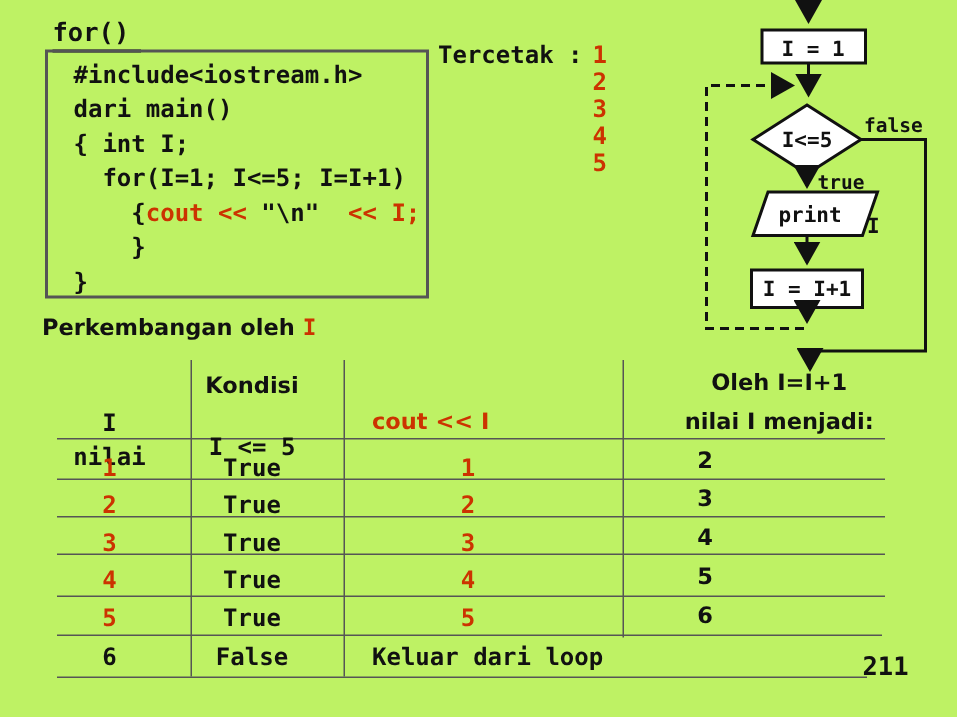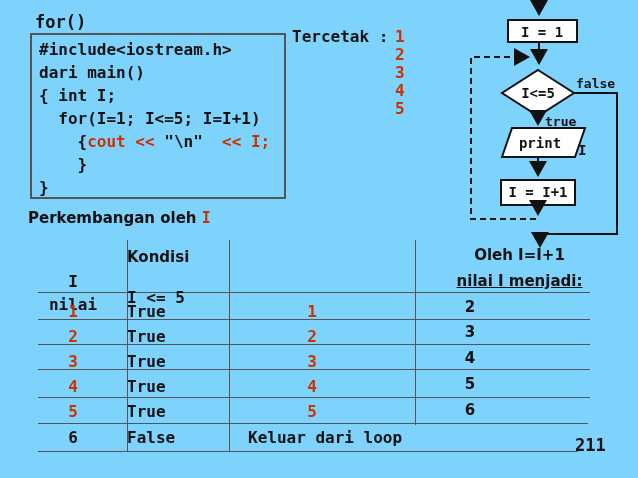--- a/index.html
+++ b/index.html
@@ -1,29 +1,29 @@
 <!DOCTYPE html>
 <html><head>
 <meta charset="utf-8">
 <style>
   html,body{margin:0;padding:0;background:#fff;}
-  .slide{position:relative;width:638px;height:478px;background:#7dd3fc;overflow:hidden;
+  .slide{position:relative;width:638px;height:478px;background:#bef264;overflow:hidden;
          font-family:"DejaVu Sans","Liberation Sans",sans-serif;color:#111;}
   .mono{font-family:"DejaVu Sans Mono","Liberation Mono",monospace;font-weight:bold;}
   .comic{font-family:"DejaVu Sans","Liberation Sans",sans-serif;font-weight:bold;}
   .red{color:#cc3300;}
   .abs{position:absolute;}
 
   
   .for-title{left:35px;top:12px;font-size:17px;border-bottom:2px solid #111;padding:0 8px 1px 0;}
 
   
   .code-box{left:30px;top:33px;width:256px;height:166px;border:2px solid #555;box-sizing:border-box;
             padding-top:3px;}
-  .code-line{height:23px;line-height:23px;font-size:16px;white-space:pre;padding-left:7px;
+  .code-line{height:23px;line-height:23px;font-size:16px;white-space:pre;padding-left:17px;
              font-family:"DejaVu Sans Mono","Liberation Mono",monospace;font-weight:bold;}
 
   
   .out-label{left:292px;top:28px;font-size:16px;line-height:18px;white-space:pre;}
   .out-values{left:395px;top:28px;font-size:16px;line-height:18px;text-align:left;}
   .out-values div{height:18px;}
 
   
   .flow{left:460px;top:0;}
 
@@ -33,21 +33,21 @@
 
   
   .tbl{left:38px;top:240px;width:552px;height:214px;}
   .hline{position:absolute;height:1px;background:#555;left:0;}
   .vline{position:absolute;width:1px;background:#555;}
   .hc{position:absolute;height:20px;line-height:20px;}
   .tc{position:absolute;height:18px;line-height:18px;}
   .m16{font-family:"DejaVu Sans Mono","Liberation Mono",monospace;font-weight:bold;font-size:16px;}
   .s15{font-family:"DejaVu Sans","Liberation Sans",sans-serif;font-weight:bold;font-size:15px;}
   .c1{left:0;width:70px;text-align:center;}
-  .c2{left:89px;width:82px;text-align:left;}
+  .c2{left:89px;width:82px;text-align:center;}
   .c3n{left:191px;width:166px;text-align:center;}
   .c3t{left:210px;width:200px;text-align:left;}
   .c4{left:377px;width:110px;text-align:center;}
   .c4h{left:399px;width:165px;text-align:center;}
 
   .pagenum{left:575px;top:435px;font-size:17px;}
 </style>
 </head>
 <body>
 
@@ -124,22 +124,23 @@
     <div class="hline" style="top:211px;width:540px;"></div>
 
     <div class="vline" style="left:89px;top:0;height:211px;"></div>
     <div class="vline" style="left:191px;top:0;height:211px;"></div>
     <div class="vline" style="left:377px;top:0;height:185px;"></div>
 
     <div class="hc c1 m16" style="top:7px;margin-top:48px;">nilai</div>
     <div class="hc c1 m16" style="top:32px;">I</div>
     <div class="hc c2 s15" style="top:7px;">Kondisi</div>
     <div class="hc c2 m16" style="top:48px;">I &lt;= 5</div>
+    <div class="hc c3t s15 red" style="top:31px;">cout &lt;&lt; I</div>
     <div class="hc c4h s15" style="top:5px;">Oleh I=I+1</div>
-    <div class="hc c4h s15" style="top:31px;text-decoration:underline;">nilai I menjadi:</div>
+    <div class="hc c4h s15" style="top:31px;">nilai I menjadi:</div>
 
     <div class="tc c1 m16 red" style="top:63px;">1</div>
     <div class="tc c2 m16" style="top:63px;">True</div>
     <div class="tc c3n m16 red" style="top:63px;">1</div>
     <div class="tc c4 s15" style="top:58px;">2</div>
 
     <div class="tc c1 m16 red" style="top:88px;">2</div>
     <div class="tc c2 m16" style="top:88px;">True</div>
     <div class="tc c3n m16 red" style="top:88px;">2</div>
     <div class="tc c4 s15" style="top:83px;">3</div>

